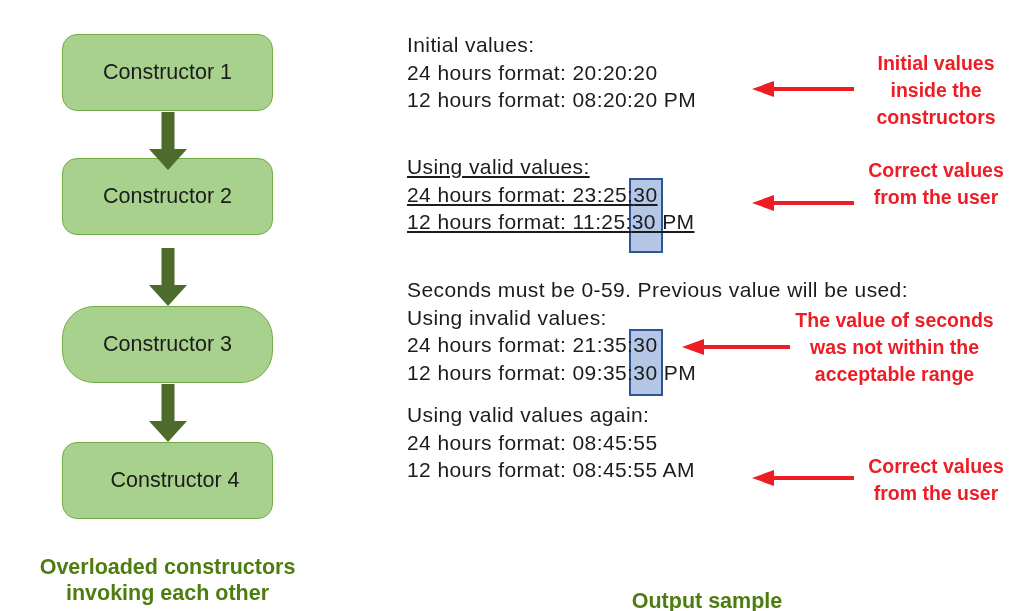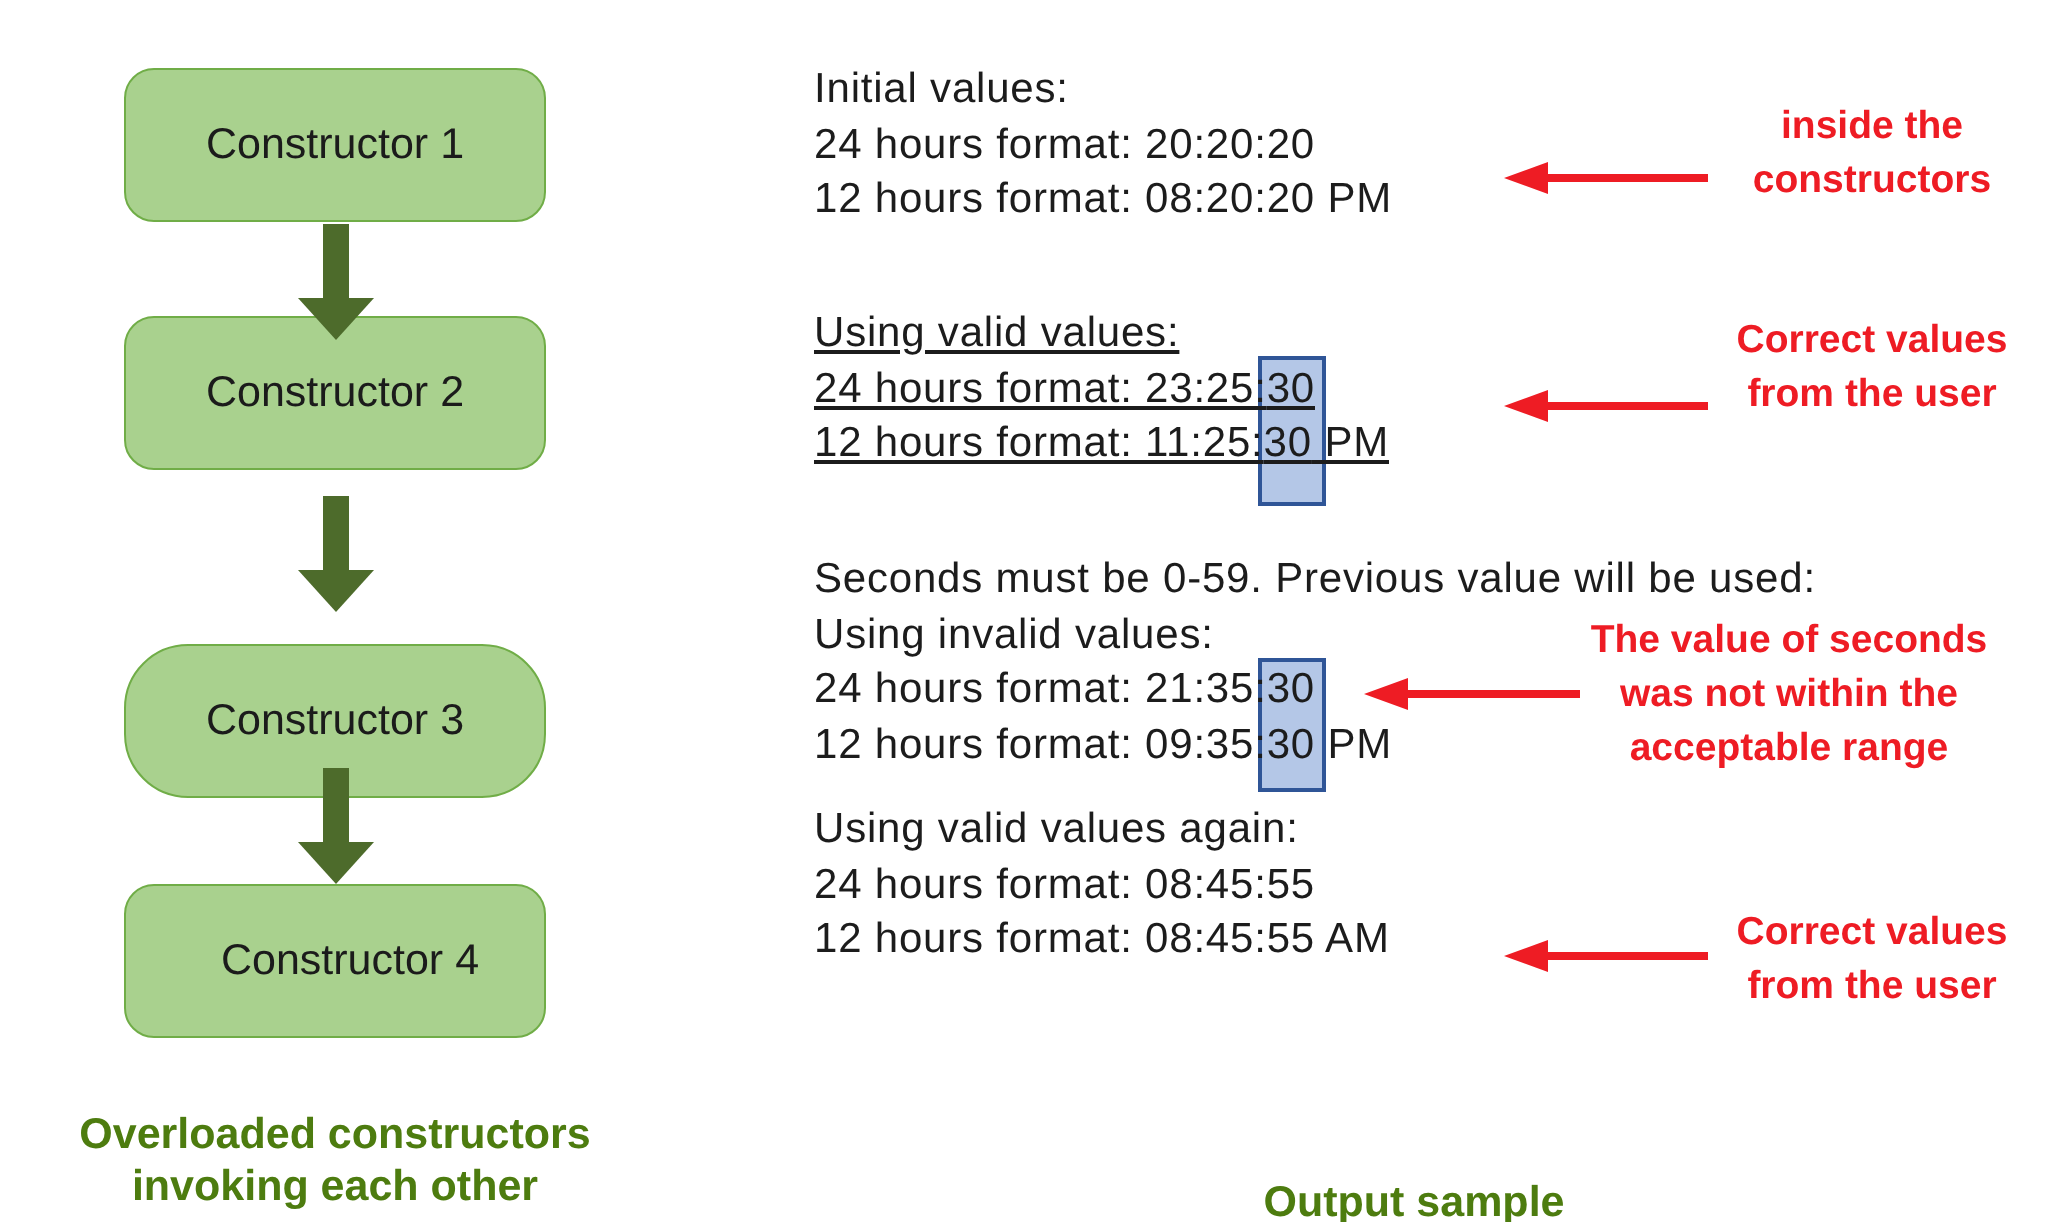--- a/index.html
+++ b/index.html
@@ -12,21 +12,21 @@
   
   .fc-box {
     position:absolute; left:62px; width:211px; height:77px;
     background:var(--box-fill); border:1.6px solid var(--box-border);
     border-radius:15px; box-sizing:border-box;
     display:flex; align-items:center; justify-content:center;
     font-size:21.5px; color:#1b1b1b;
   }
   .fc-box.b1 { top:34px; }
   .fc-box.b2 { top:158px; }
-  .fc-box.b3 { top:322px;border-radius:32px; }
+  .fc-box.b3 { top:306px;border-radius:32px; }
   .fc-box.b4 { top:442px;padding-left:15px; }
 
   svg.arrow { position:absolute; display:block; }
 
   
   .out-block {
     position:absolute; left:407px;
     font-size:21px; letter-spacing:0.4px; line-height:27.5px;
     color:#1c1c1c; white-space:nowrap;
   }
@@ -138,20 +138,21 @@
   <svg class="arrow" style="left:680px; top:337px;" width="112" height="20" viewBox="0 0 112 20">
     <line x1="110" y1="10" x2="20" y2="10" stroke="var(--red)" stroke-width="4"></line>
     <polygon points="2,10 24,2 24,18" fill="var(--red)"></polygon>
   </svg>
   <svg class="arrow" style="left:750px; top:468px;" width="106" height="20" viewBox="0 0 106 20">
     <line x1="104" y1="10" x2="20" y2="10" stroke="var(--red)" stroke-width="4"></line>
     <polygon points="2,10 24,2 24,18" fill="var(--red)"></polygon>
   </svg>
 
   <div class="ann a1">
+    <div>Initial values</div>
     <div>inside the</div>
     <div>constructors</div>
   </div>
   <div class="ann a2">
     <div>Correct values</div>
     <div>from the user</div>
   </div>
   <div class="ann a3">
     <div>The value of seconds</div>
     <div>was not within the</div>

